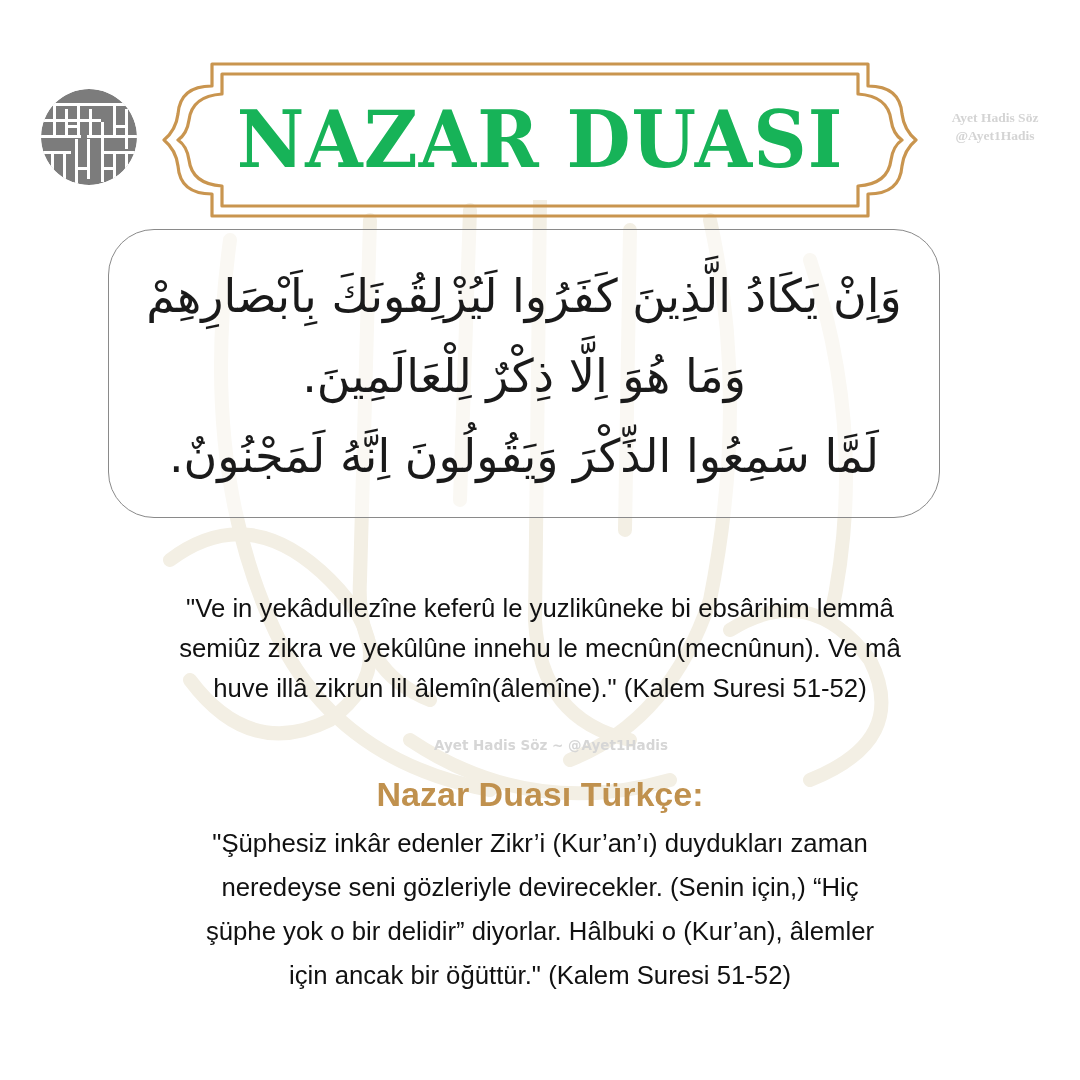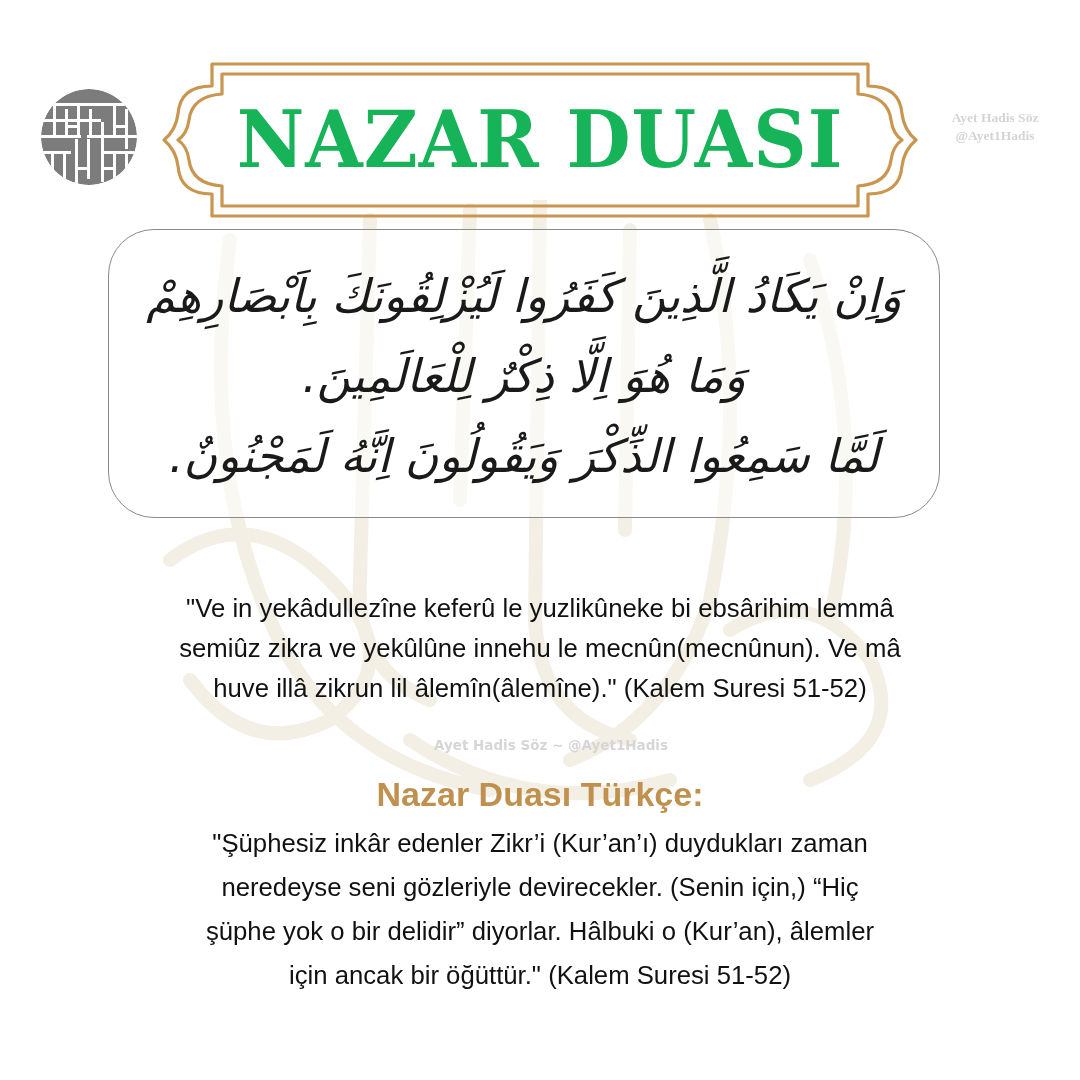--- a/index.html
+++ b/index.html
@@ -79,21 +79,20 @@
       padding-top: 4px;
     }
     .arabic-line {
       direction: rtl;
       font-family: "DejaVu Sans", sans-serif;
       font-size: 46px;
       line-height: 80px;
       color: #1a1a1a;
       white-space: nowrap;
       text-align: right;
-      font-style: italic;
     }
     
     .section-heading {
       position: absolute;
       left: 0; width: 1080px;
       text-align: center;
       font-family: "Liberation Sans", sans-serif;
       font-weight: bold;
       color: #c0914e;
     }

